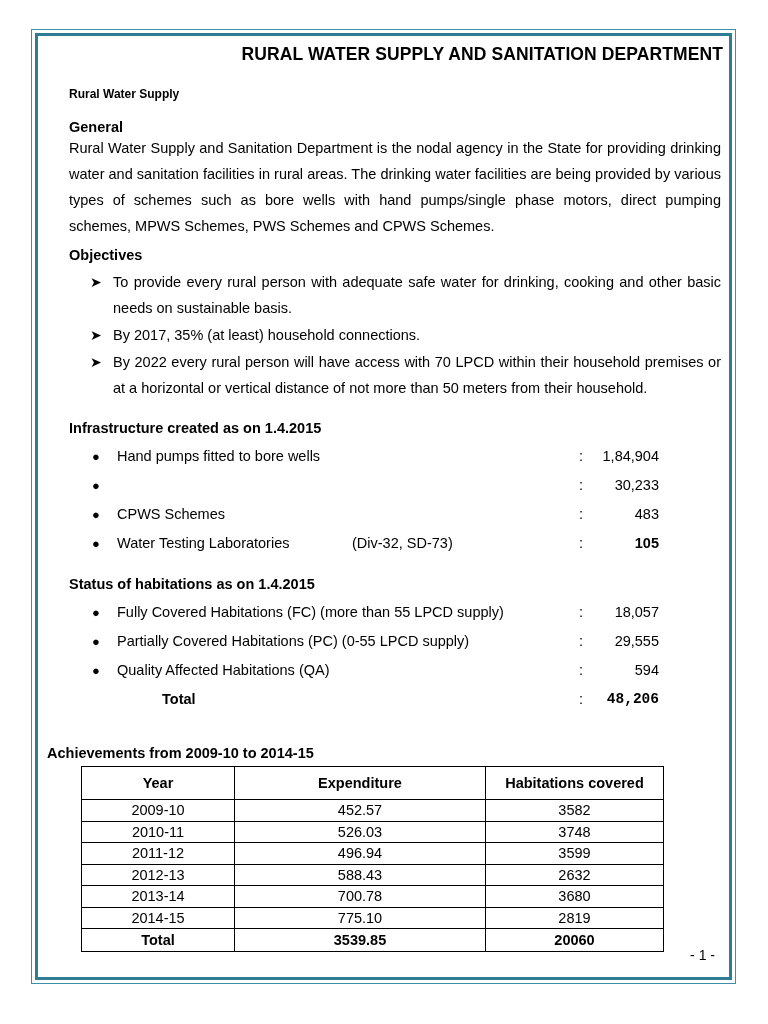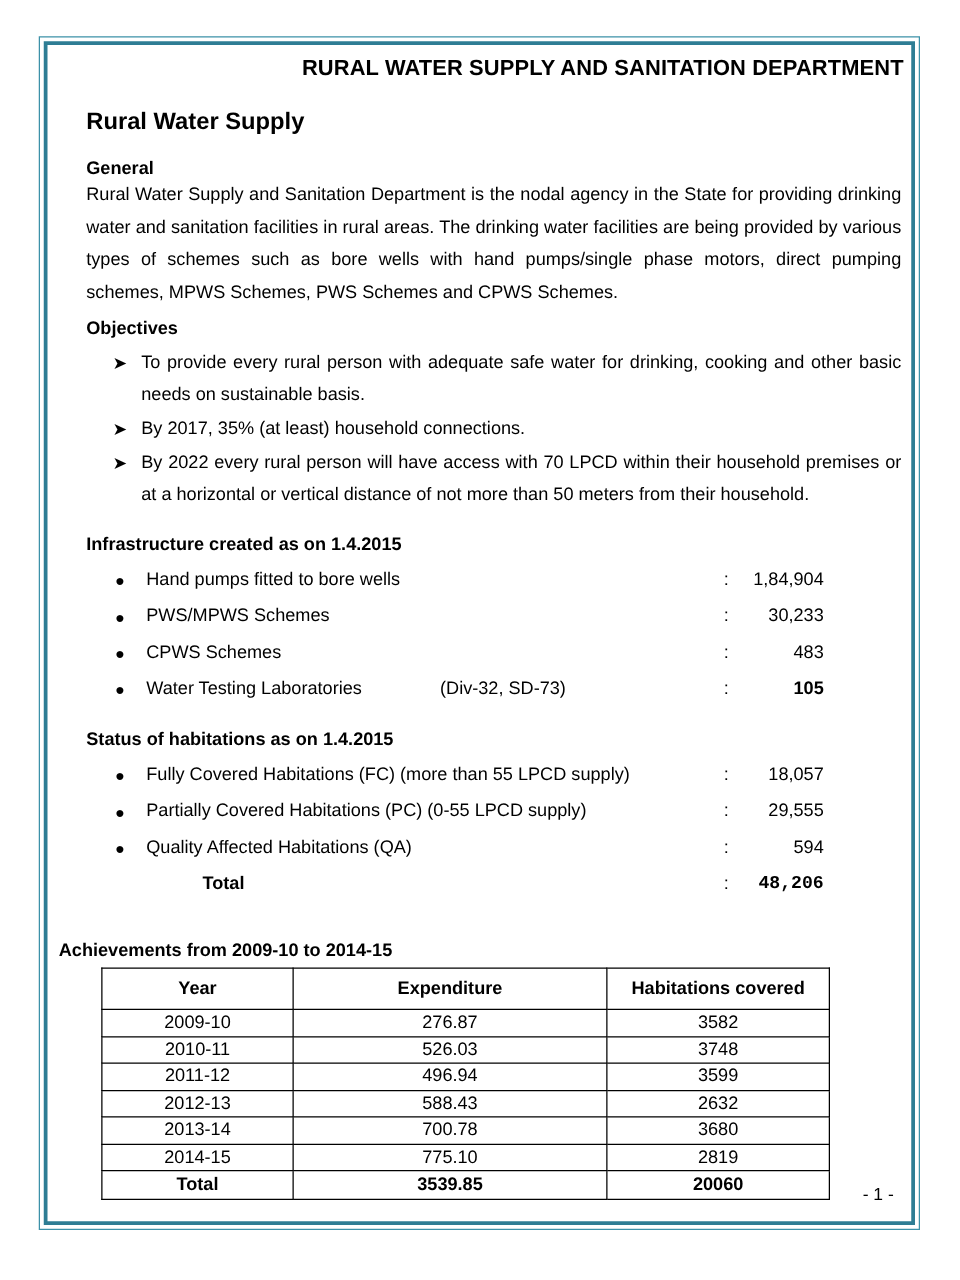--- a/index.html
+++ b/index.html
@@ -47,21 +47,21 @@
   
   .doc-title {
     font-size: 17.5px;
     font-weight: bold;
     text-align: right;
     letter-spacing: 0.1px;
     margin: 0 0 22px 0;
     padding-left: 10px;
   }
   .section-head {
-    font-size: 19px;
+    font-size: 12px;
     font-weight: bold;
     margin: 0;
     padding-left: 24px;
   }
   .sub-head {
     font-size: 14.5px;
     font-weight: bold;
     margin: 0;
     padding-left: 24px;
   }
@@ -237,21 +237,20 @@
   <div class="value-list">
     <div class="value-row">
       <span class="bullet-dot">●</span>
       <span class="vr-label">Hand pumps fitted to bore wells</span>
       <span class="vr-note"></span>
       <span class="vr-colon">:</span>
       <span class="vr-value">1,84,904</span>
     </div>
     <div class="value-row">
       <span class="bullet-dot">●</span>
-      <span class="vr-label">PWS/MPWS Schemes</span>
       <span class="vr-note"></span>
       <span class="vr-colon">:</span>
       <span class="vr-value">30,233</span>
     </div>
     <div class="value-row">
       <span class="bullet-dot">●</span>
       <span class="vr-label">CPWS Schemes</span>
       <span class="vr-note"></span>
       <span class="vr-colon">:</span>
       <span class="vr-value">483</span>
@@ -308,21 +307,21 @@
     <thead>
       <tr>
         <th>Year</th>
         <th>Expenditure</th>
         <th>Habitations covered</th>
       </tr>
     </thead>
     <tbody>
       <tr>
         <td>2009-10</td>
-        <td>276.87</td>
+        <td>452.57</td>
         <td>3582</td>
       </tr>
       <tr>
         <td>2010-11</td>
         <td>526.03</td>
         <td>3748</td>
       </tr>
       <tr>
         <td>2011-12</td>
         <td>496.94</td>

